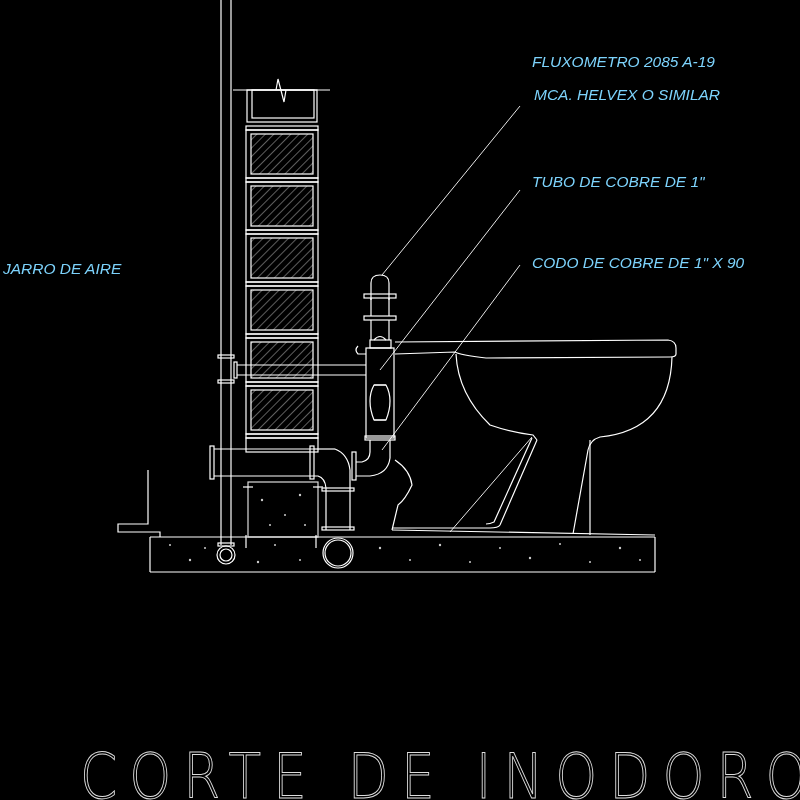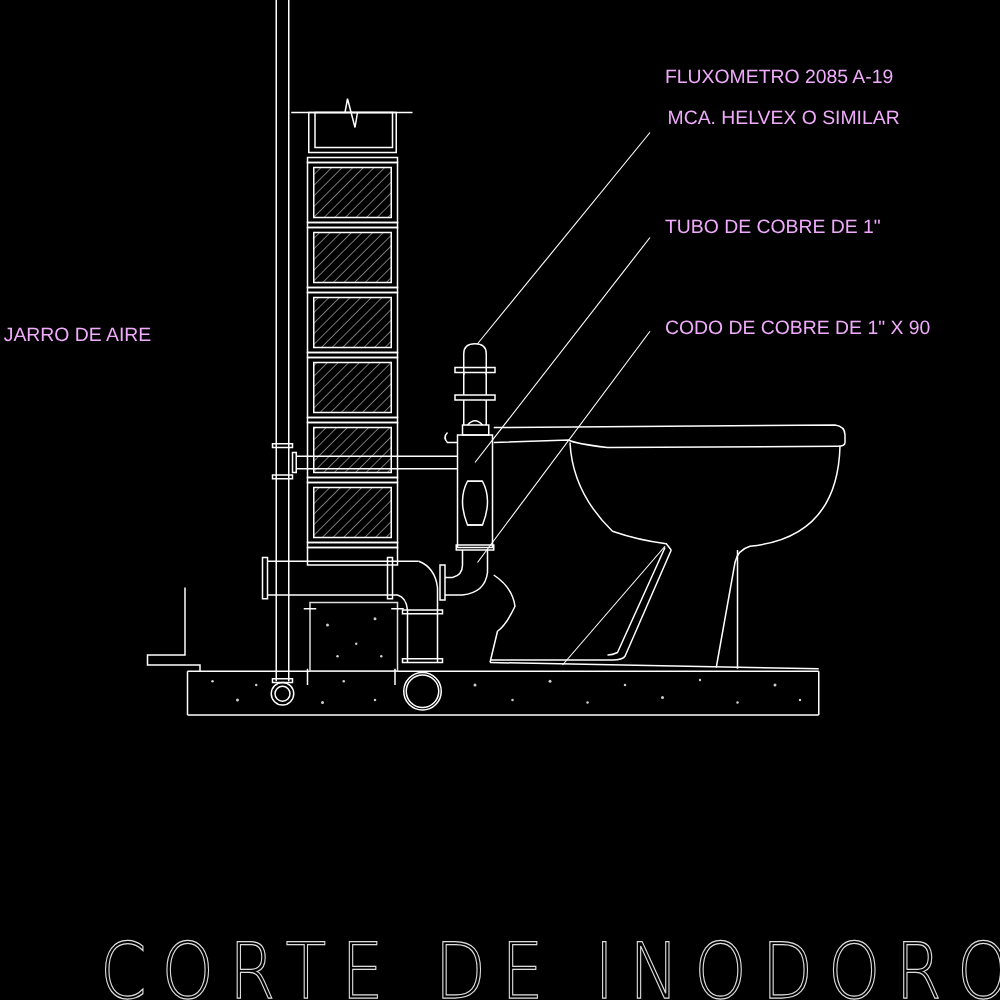--- a/index.html
+++ b/index.html
@@ -1,18 +1,18 @@
 <!DOCTYPE html>
 <html><head>
   <meta charset="utf-8">
   <style>
     html, body { margin: 0; padding: 0; background: #000; }
     body { width: 800px; height: 800px; position: relative; overflow: hidden; font-family: "Liberation Sans", sans-serif; }
     svg { position: absolute; left: 0; top: 0; }
-    .lbl { position: absolute; color: #f0abfc; font-family: "Liberation Sans", sans-serif; font-size: 15.5px; white-space: nowrap; letter-spacing: 0px; }
+    .lbl { position: absolute; color: #7dd3fc; font-family: "Liberation Sans", sans-serif; font-size: 15.5px; white-space: nowrap; letter-spacing: 0px; font-style: italic; }
     .title { position: absolute; left: 80px; top: 740px; color: transparent; -webkit-text-stroke: 1px #ddd; font-family: "DejaVu Sans", sans-serif; font-weight: 100; font-size: 62px; letter-spacing: 14px; transform: scaleX(0.86); transform-origin: left top; white-space: nowrap; }
   </style>
 </head>
 <body>
 
 <svg width="800" height="800" viewBox="0 0 800 800" xmlns="http://www.w3.org/2000/svg">
   <defs>
     <pattern id="hatch" patternUnits="userSpaceOnUse" width="6" height="6" patternTransform="rotate(45)">
       <line x1="0" y1="0" x2="0" y2="6" stroke="#bbb" stroke-width="1"></line>
     </pattern>

